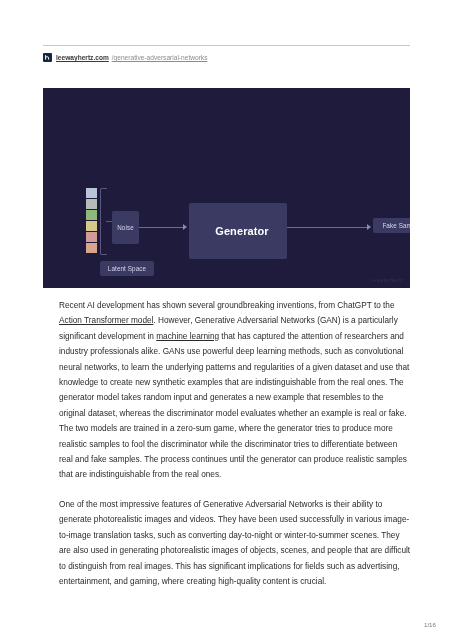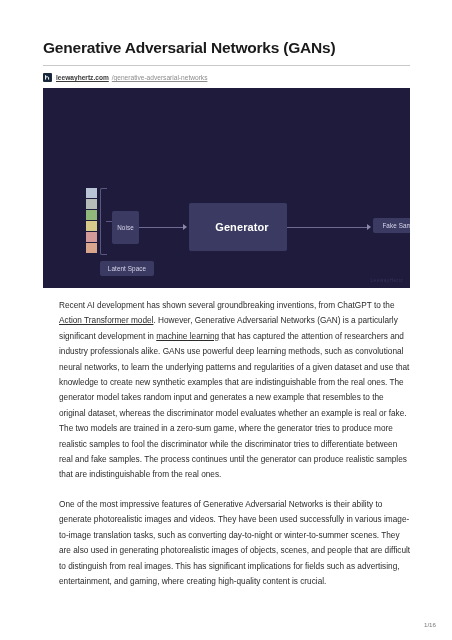--- a/index.html
+++ b/index.html
@@ -103,21 +103,21 @@
     display: flex;
     align-items: center;
     justify-content: center;
     color: #d8d6ea;
     font-size: 6.3px;
     letter-spacing: 0.1px;
     white-space: nowrap;
   }
 
   
-  #box-generator { left: 146px; top: 115px; width: 98px; height: 48px; padding-left: 8px; }
+  #box-generator { left: 146px; top: 115px; width: 98px; height: 56px; padding-left: 8px; }
 
   #pill-noise {
     left: 69px; top: 123px; width: 27px; height: 33px;
     font-size: 6.3px;
   }
   #pill-latent { left: 57px; top: 173px; width: 54px; height: 15px; }
   #pill-fake { left: 330px; top: 130px; width: 57px; height: 15px; }
 
   
   .swatch-col {
@@ -193,21 +193,20 @@
     font-size: 6.2px;
     color: #7a7a7a;
   }
 </style>
 </head>
 <body>
 
 <div class="page">
 
   <div class="header">
-    <h1 class="page-title">Generative Adversarial Networks (GANs)</h1>
     <div class="title-rule"></div>
     <div class="source-line">
       <span class="favicon">
         <svg width="7" height="7" viewBox="0 0 7 7">
           <rect x="0" y="0" width="7" height="7" fill="#16263a"></rect>
           <path d="M1.6 1.2 L1.6 5.6 M1.6 3.1 Q3.4 2.2 4.6 3.4 L4.6 5.6" stroke="#ffffff" stroke-width="1" fill="none"></path>
         </svg>
       </span>
       <span class="source-domain">leewayhertz.com</span>
       <span class="source-path">/generative-adversarial-networks</span>

